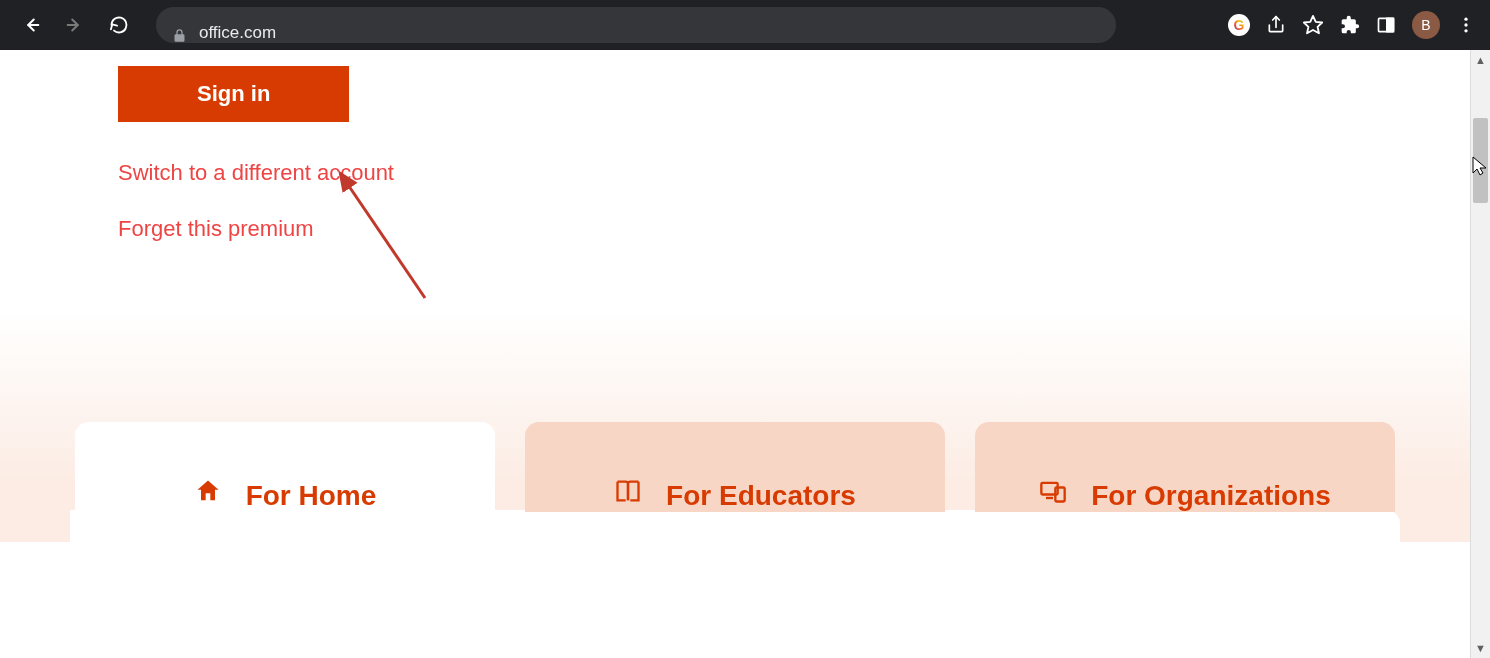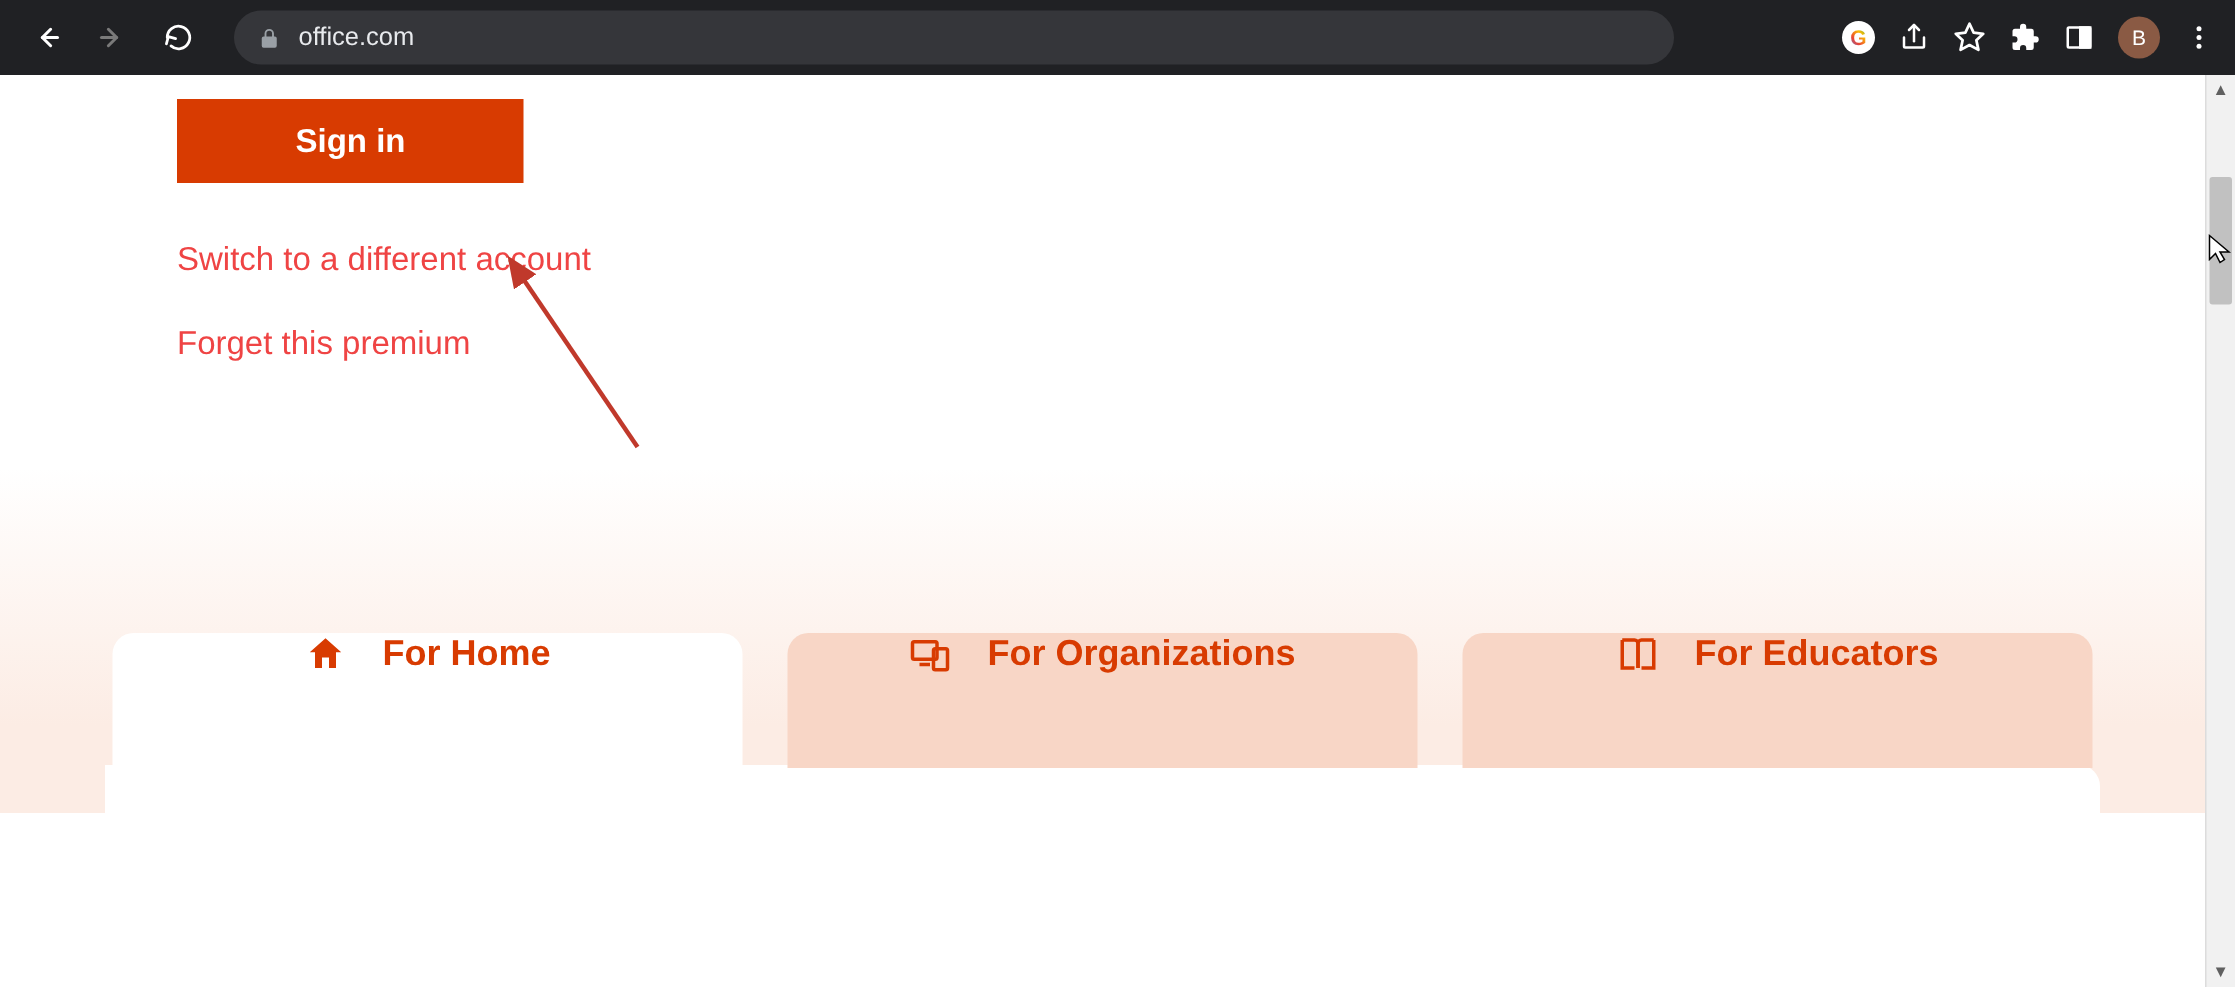--- a/index.html
+++ b/index.html
@@ -29,21 +29,21 @@
       cursor: pointer;
       border-radius: 50%;
     }
     .nav-btn.disabled { color: #7a7a7a; }
     .address-bar {
       flex: 0 0 960px;
       background: #35363a;
       border-radius: 20px;
       height: 36px;
       display: flex;
-      align-items: center;
+      align-items: flex-end;
       padding: 0 16px;
       margin-left: 10px;
       gap: 12px;
     }
     .lock-icon { color: #9aa0a6; display: flex; align-items: center; }
     .url-text { color: #e8eaed; font-size: 17px; }
     .bar-right {
       margin-left: auto;
       display: flex;
       align-items: center;
@@ -143,26 +143,26 @@
       gap: 30px;
       justify-content: center;
     }
     .tab {
       flex: 1;
       max-width: 420px;
       background: #f8d6c6;
       border-radius: 14px 14px 0 0;
       height: 90px;
       display: flex;
-      align-items: flex-start;
+      align-items: flex-end;
       justify-content: center;
       gap: 24px;
       cursor: pointer;
       color: #d83b01;
-      font-size: 24px;
+      font-size: 28px;
       font-weight: 600;
     }
     .tab.active {
       background: #fff;
     }
     .tab-content {
       background: #fff;
       border-radius: 0 14px 14px 14px;
       margin-top: -2px;
       padding: 80px 20px 0 20px;
@@ -271,37 +271,37 @@
         <span>
           <svg width="28" height="28" viewBox="0 0 24 24" fill="#d83b01">
               <path d="M12 3l9 8h-3v9h-4v-6H10v6H6v-9H3l9-8z"></path>
             </svg>
         </span>
         <span>For Home</span>
       </div>
       <div class="tab">
         <span>
           <svg width="28" height="28" viewBox="0 0 24 24" fill="none" stroke="#d83b01" stroke-width="2">
-              <rect x="2" y="5" width="14" height="10" rx="1"></rect>
-              <rect x="14" y="9" width="8" height="12" rx="1"></rect>
-              <line x1="6" y1="18" x2="12" y2="18"></line>
-            </svg>
-        </span>
-        <span>For Organizations</span>
-      </div>
-      <div class="tab">
-        <span>
-          <svg width="28" height="28" viewBox="0 0 24 24" fill="none" stroke="#d83b01" stroke-width="2">
               <path d="M3 4h7a2 2 0 0 1 2 2v14"></path>
               <path d="M21 4h-7a2 2 0 0 0-2 2v14"></path>
               <path d="M3 4v16h7"></path>
               <path d="M21 4v16h-7"></path>
             </svg>
         </span>
         <span>For Educators</span>
+      </div>
+      <div class="tab">
+        <span>
+          <svg width="28" height="28" viewBox="0 0 24 24" fill="none" stroke="#d83b01" stroke-width="2">
+              <rect x="2" y="5" width="14" height="10" rx="1"></rect>
+              <rect x="14" y="9" width="8" height="12" rx="1"></rect>
+              <line x1="6" y1="18" x2="12" y2="18"></line>
+            </svg>
+        </span>
+        <span>For Organizations</span>
       </div>
     </div>
     <div class="tab-content">
       <div class="headline" style="opacity:0.35">Microsoft 365 has you covered</div>
     </div>
   </div>
 
   <svg class="arrow-annotation" width="110" height="150">
     <defs>
       <marker id="arrowhead" markerWidth="8" markerHeight="8" refX="6" refY="3" orient="auto">

